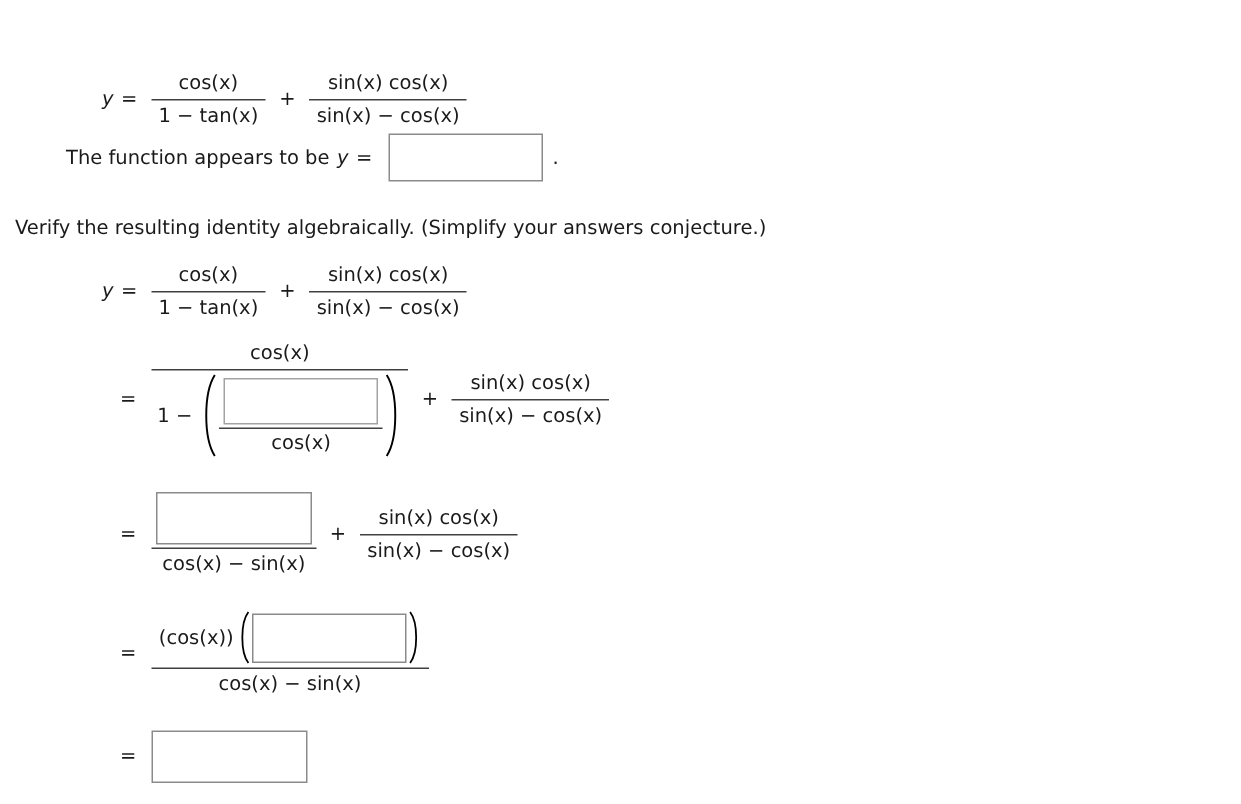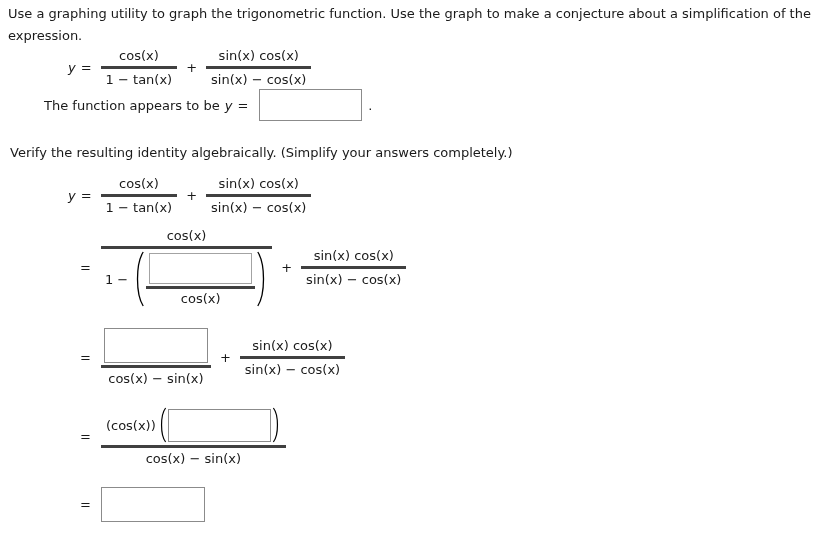--- a/index.html
+++ b/index.html
@@ -25,21 +25,21 @@
     white-space: nowrap;
   }
   .var { font-style: italic; }
   .eq    { margin: 0 9px 0 5px; }
   .plus  { margin: 0 9px; }
   .step-eq { margin-right: 10px; }
 
   
   .frac { display: inline-block; text-align: center; vertical-align: middle; }
   .frac > .num { display: block; padding: 1px 5px 3px; }
-  .frac > .den { display: block; border-top: 3px solid #404040; padding: 3px 5px 1px; }
+  .frac > .den { display: block; border-top: 1px solid #404040; padding: 3px 5px 1px; }
 
   .frac.tight > .num { padding: 0 3px 2px; }
   .frac.tight > .den { padding: 2px 3px 0; }
 
   .hrow { display: inline-flex; align-items: center; }
 
   
   .abox {
     width: 99px;
     height: 31px;
@@ -60,24 +60,20 @@
   .one-minus { margin-right: 5px; }
   .factor-label { margin-right: 2px; text-align: right; }
   .suffix-dot { margin-left: 6px; }
   .conj-prefix { margin-right: 5px; }
 </style>
 </head>
 <body>
 
 <div class="page">
 
-  <div class="abs" style="left:8px; top:3px;">
-    <div class="textline nowrap">Use a graphing utility to graph the trigonometric function. Use the graph to make a conjecture about a simplification of the</div>
-    <div class="textline nowrap">expression.</div>
-  </div>
 
   <div class="mrow" style="left:68px; top:47px;">
     <span class="var">y</span>
     <span class="eq">=</span>
     <span class="frac">
       <span class="num">cos(x)</span>
       <span class="den">1 − tan(x)</span>
     </span>
     <span class="plus">+</span>
     <span class="frac">
@@ -87,21 +83,21 @@
   </div>
 
   <div class="mrow" style="left:8px; top:88px; height:34px;margin-left:36px;">
     <span class="conj-prefix">The function appears to be</span>
     <span class="var">y</span>
     <span class="eq" style="margin-right:11px;">=</span>
     <input type="text" class="abox short" value="" style="">
     <span class="suffix-dot">.</span>
   </div>
 
-  <div class="abs nowrap" style="left:10px; top:145px;">Verify the resulting identity algebraically. (Simplify your answers completely.)</div>
+  <div class="abs nowrap" style="left:10px; top:145px;">Verify the resulting identity algebraically. (Simplify your answers conjecture.)</div>
 
   <div class="mrow" style="left:68px; top:175px;">
     <span class="var">y</span>
     <span class="eq">=</span>
     <span class="frac">
       <span class="num">cos(x)</span>
       <span class="den">1 − tan(x)</span>
     </span>
     <span class="plus">+</span>
     <span class="frac">

